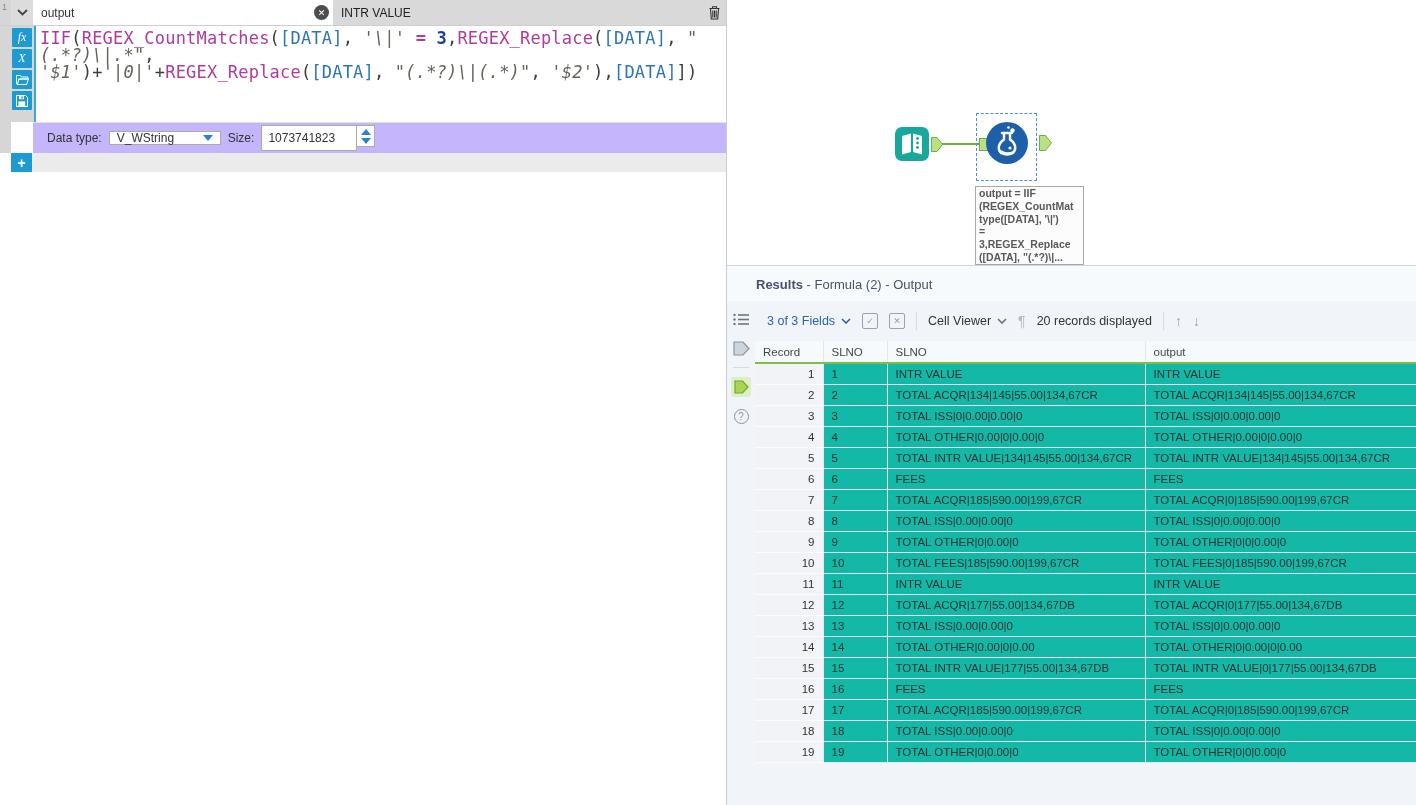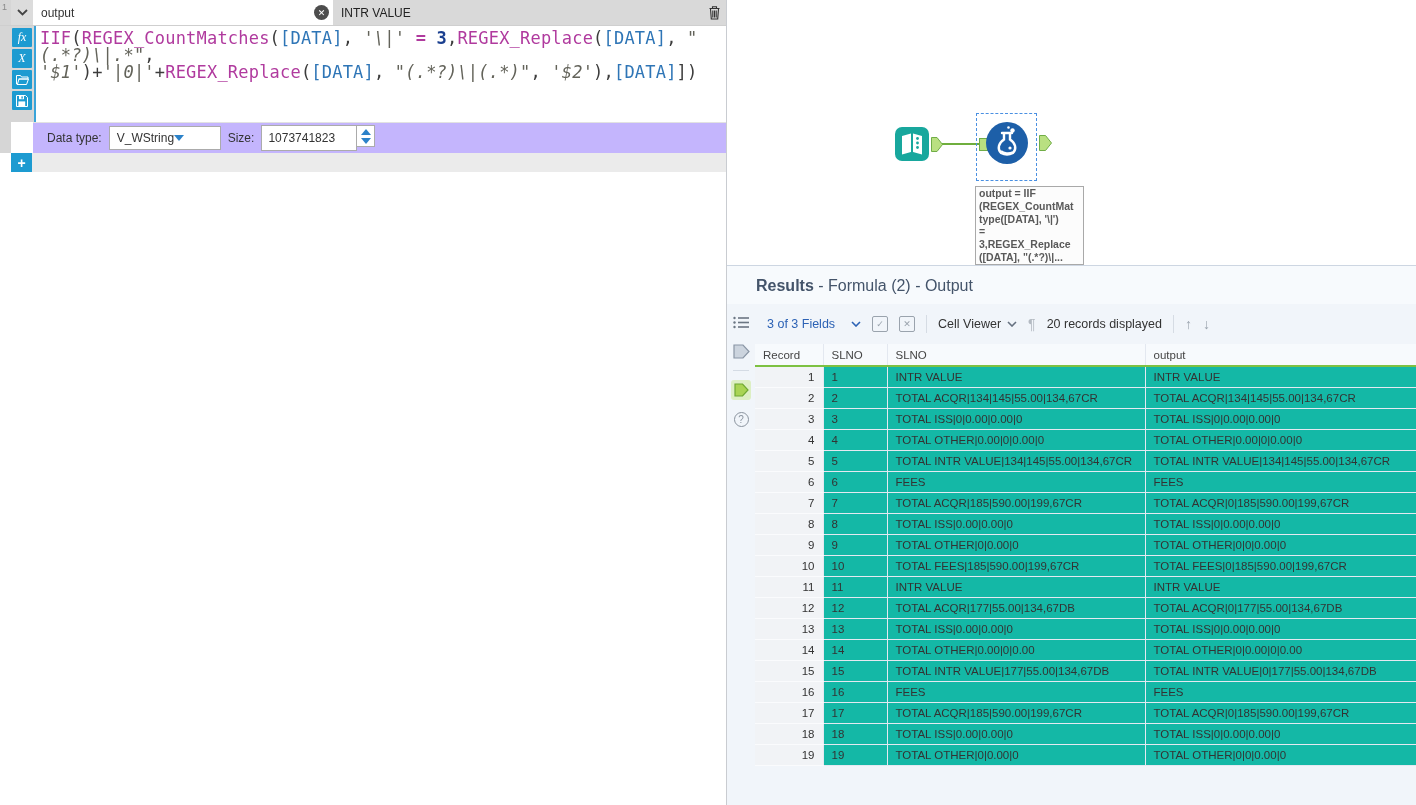--- a/index.html
+++ b/index.html
@@ -35,22 +35,22 @@
   .tk-st { color:#63635a; font-style:italic; }
   .tk-nm { color:#1a3f8f; font-weight:bold; }
   .tk-op { color:#b03a9e; font-weight:bold; }
   .tk-p  { color:#3c3c3c; }
 
   .dtype-row { display:flex; height:31px; }
   .dtype-row .fx-gutter { background:#d6d6d6; }
   .dtype-spacer { width:22px; background:#fff; }
   .dtype-content { flex:1; background:#c4b5fd; border-top:1px solid #e2e2e2; display:flex; align-items:center;
     gap:7px; padding-left:14px; font-size:12px; color:#333;}
-  .dd-box { width:112px; height:24px; background:#fff; border:1px solid #ababab; display:flex; align-items:center;
-    padding:0 7px; cursor:pointer; font-size:12px;}
+  .dd-box { width:112px; height:14px; background:#fff; border:1px solid #ababab; display:flex; align-items:center;
+    justify-content:space-between; padding:0 7px; cursor:pointer; font-size:12px;}
   .caret-dn { width:0; height:0; border-left:5px solid transparent; border-right:5px solid transparent;
     border-top:6px solid #2c82c9; }
   .size-input { width:96px; height:22px; background:#fff; border:1px solid #ababab; display:flex; align-items:center;
     padding:12px 6px; font-size:12px;}
   .spinner { width:18px; height:22px; background:#fff; border:1px solid #ababab; border-left:none;
     display:flex; flex-direction:column; align-items:center; justify-content:center; gap:3px; cursor:pointer;}
   .tri-up { width:0;height:0;border-left:5px solid transparent;border-right:5px solid transparent;border-bottom:6px solid #2c82c9;}
   .tri-dn { width:0;height:0;border-left:5px solid transparent;border-right:5px solid transparent;border-top:6px solid #2c82c9;}
   .add-row { display:flex; height:19px; }
   .add-spacer { width:11px; background:#fff; }
@@ -62,32 +62,32 @@
   
   .right-panel { flex:1; display:flex; flex-direction:column; }
   .canvas { height:265px; background:#fff; position:relative; }
   .tool { position:absolute; cursor:pointer; }
   .conn-line { position:absolute; left:215px; top:143px; width:40px; height:2px; background:#6fae3d; }
   .sel-box { position:absolute; left:249px; top:113px; width:61px; height:68px; border:1px dashed #4a90e2; }
   .annotation { position:absolute; left:248px; top:186px; width:109px; height:79px; background:#fcfcfc;
     border:1px solid #a9a9a9; padding:0 3px; font-size:10.5px; line-height:12.8px; font-weight:bold; color:#595959; overflow:hidden;}
 
   .results { flex:1; background:#f1f5fa; border-top:1px solid #cdd6e2; display:flex; flex-direction:column; }
-  .results-header { padding:11px 0 9px 29px; font-size:16px; color:#44546a; background:#f7fafd; }
+  .results-header { padding:11px 0 9px 29px; font-size:13px; color:#44546a; background:#f7fafd; }
   .results-header b { font-weight:bold; }
   .results-main { flex:1; display:flex; min-height:0; }
   .strip { width:28px; display:flex; flex-direction:column; align-items:center; padding-top:8px; gap:9px; }
   .strip-divider { width:16px; height:1px; background:#d4dbe4; }
   .strip-icon { width:20px; height:20px; display:flex; align-items:center; justify-content:center; cursor:pointer;}
   .strip-icon.sel { background:#ddefc4; border-radius:3px; }
   .qmark { width:15px; height:15px; border:1.2px solid #8a939e; border-radius:50%; color:#8a939e;
     font-size:10px; display:flex; align-items:center; justify-content:center; }
   .results-right { flex:1; display:flex; flex-direction:column; min-width:0; }
   .rtoolbar { height:40px; display:flex; align-items:center; gap:11px; padding-left:12px; font-size:12.5px; }
-  .fields-dd { color:#2c62b5; display:flex; align-items:center; gap:16px; cursor:pointer; }
+  .fields-dd { color:#2c62b5; display:flex; align-items:center; gap:6px; cursor:pointer; }
   .cellviewer-dd { color:#333; display:flex; align-items:center; gap:6px; cursor:pointer; }
   .tb-box { width:16px; height:16px; border:1.5px solid #9aa3ad; border-radius:2px; color:#9aa3ad;
     font-size:9px; display:flex; align-items:center; justify-content:center; cursor:pointer;}
   .vdiv { width:1px; height:18px; background:#d6dce4; }
   .pilcrow { color:#b3bac2; font-size:14px; cursor:pointer;}
   .nav-arrow { color:#9aa3ad; font-size:14px; cursor:pointer; }
   .records-txt { color:#333; }
 
   .grid-wrap { flex:1; overflow:hidden; }
   table.rgrid { border-collapse:collapse; width:100%; table-layout:fixed; background:#14b8a6; font-size:11.5px; }

